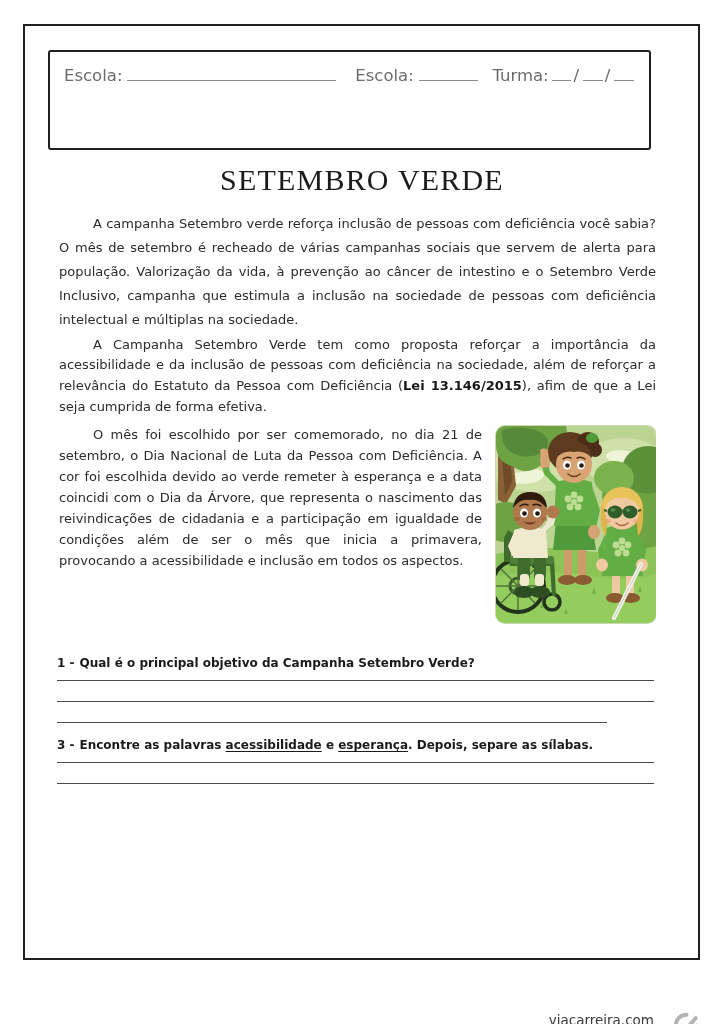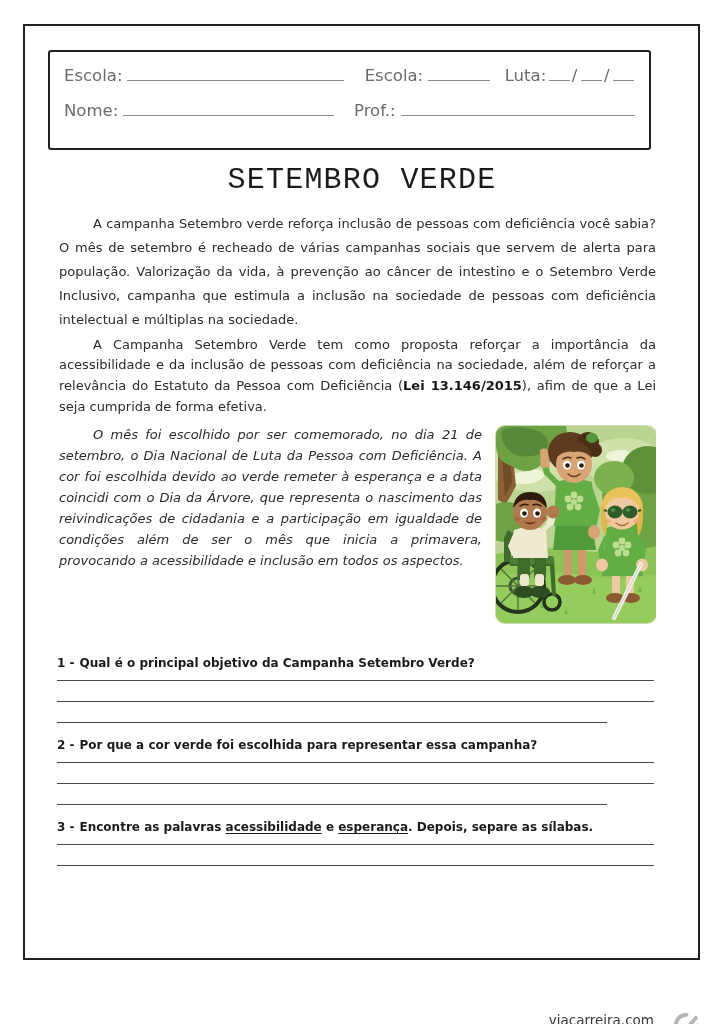--- a/index.html
+++ b/index.html
@@ -78,21 +78,21 @@
   }
   .slash { color: #6b6b6b; margin: 0 1px; }
 
   
   .doc-title {
     position: absolute;
     left: 0;
     top: 163px;
     width: 724px;
     text-align: center;
-    font-family: Liberation Mono, monospace;
+    font-family: Liberation Serif, serif;
     font-size: 30px;
     letter-spacing: 1.2px;
     color: #1b1b1b;
     font-weight: 400;
   }
 
   
   .content {
     position: absolute;
     left: 59px;
@@ -108,21 +108,20 @@
     text-indent: 34px;
   }
   p.para.p1 { line-height: 1.84; }
   p.para.p2 { margin-top: 3px; line-height: 1.60; }
   p.para b { font-weight: 700; color: #161616; }
 
   
   .wrap-block {
     margin-top: 6px;
     overflow: hidden;
-    font-style: italic;
   }
   .illus {
     float: right;
     width: 160px;
     height: 197px;
     margin: 2px 0 4px 14px;
     border-radius: 9px;
     overflow: hidden;
     box-shadow: 0 0 0 1px #c9d8b0;
   }
@@ -183,33 +182,26 @@
   <div class="page-border"></div>
 
   <div class="header-box">
     <div class="header-row row1">
       <span class="field-label">Escola:</span>
       <span class="rule escola"></span>
       <span class="gap-lg"></span>
       <span class="field-label">Escola:</span>
       <span class="rule turma"></span>
       <span class="gap-md"></span>
-      <span class="field-label">Luta:</span>
+      <span class="field-label">Turma:</span>
       <span class="date-slot"></span>
       <span class="slash">/</span>
       <span class="date-slot"></span>
       <span class="slash">/</span>
       <span class="date-slot"></span>
-    </div>
-    <div class="header-row row2">
-      <span class="field-label">Nome:</span>
-      <span class="rule nome"></span>
-      <span class="gap-lg"></span>
-      <span class="field-label">Prof.:</span>
-      <span class="rule prof"></span>
     </div>
   </div>
 
   <div class="doc-title">SETEMBRO VERDE</div>
 
   <div class="content">
 
     <p class="para p1">A campanha Setembro verde reforça inclusão de pessoas com deficiência você sabia? O mês de setembro é recheado de várias campanhas sociais que servem de alerta para população. Valorização da vida, à prevenção ao câncer de intestino e o Setembro Verde Inclusivo, campanha que estimula a inclusão na sociedade de pessoas com deficiência intelectual e múltiplas na sociedade.</p>
 
     <p class="para p2"><span>A Campanha Setembro Verde tem como proposta reforçar a importância da acessibilidade e da inclusão de pessoas com deficiência na sociedade, além de reforçar a relevância do Estatuto da Pessoa com Deficiência (</span><b>Lei 13.146/2015</b><span>), afim de que a Lei seja cumprida de forma efetiva.</span></p>
@@ -393,28 +385,20 @@
 
     <div class="block-q1">
       <div class="question q1"><span class="q-num">1 -</span><span>Qual é o principal objetivo da Campanha Setembro Verde?</span></div>
       <div class="answer-lines">
         <div class="ans-line full"></div>
         <div class="ans-line full"></div>
         <div class="ans-line short last"></div>
       </div>
     </div>
 
-    <div class="block-q2">
-      <div class="question q2"><span class="q-num">2 -</span><span>Por que a cor verde foi escolhida para representar essa campanha?</span></div>
-      <div class="answer-lines">
-        <div class="ans-line full"></div>
-        <div class="ans-line full"></div>
-        <div class="ans-line short last"></div>
-      </div>
-    </div>
 
     <div class="block-q3">
       <div class="question q3"><span class="q-num">3 -</span><span>Encontre as palavras </span><u>acessibilidade</u><span> e </span><u>esperança</u><span>. Depois, separe as sílabas.</span></div>
       <div class="answer-lines">
         <div class="ans-line full"></div>
         <div class="ans-line full last"></div>
       </div>
     </div>
   </div>
 

